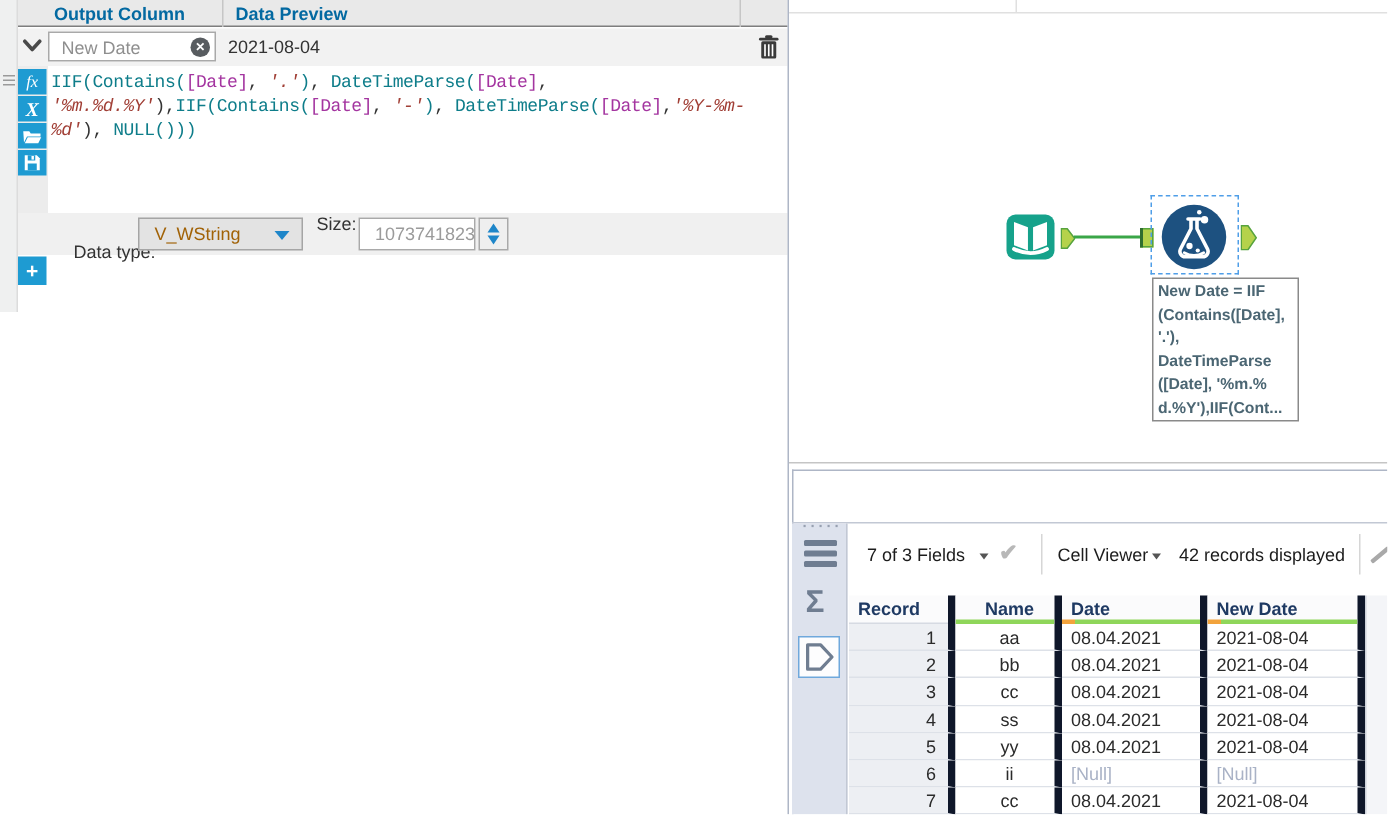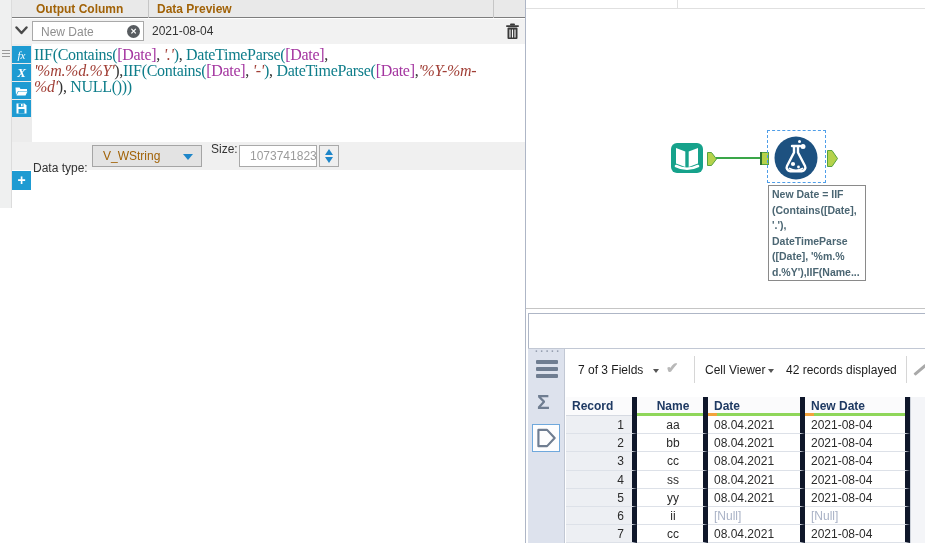--- a/index.html
+++ b/index.html
@@ -8,39 +8,39 @@
     position:relative; width:925px; height:543px; overflow:hidden;
     font-family:"Liberation Sans", sans-serif; font-size:12px; color:#333; background:#fff;
   }
   .abs { position:absolute; }
 
   
   #grip-strip { left:0; top:0; width:12px; height:208px; background:#eff0f0; border-right:1px solid #dcdcdc; }
   .grip-lines { left:2px; top:50px; width:8px; }
   .grip-lines div { height:1px; background:#9a9a9a; margin-bottom:2px; }
   #col-header { left:12px; top:0; width:513px; height:18px; background:#e9e9e9; border-bottom:1px solid #7e7e7e; }
-  .hdr-label { position:absolute; top:2px; font-weight:bold; color:#a16207; }
+  .hdr-label { position:absolute; top:2px; font-weight:bold; color:#0369a1; }
   .hdr-sep { position:absolute; top:0; width:1px; height:18px; background:#c6c6c6; }
   #expr-row { left:12px; top:19px; width:513px; height:25px; background:#f2f2f2; }
   #expr-chevron { left:15px; top:26px; }
   #name-box { left:32px; top:21px; width:112px; height:20px; background:#fff; border:1px solid #a9a9a9; }
   #name-text { position:absolute; left:8px; top:3px; color:#8f8f8f; }
   #clear-btn { position:absolute; right:3px; top:3px; width:13px; height:13px; border-radius:50%;
     background:#585c60; color:#fff; font-size:8px; line-height:13px; text-align:center; font-weight:bold; }
   #preview-text { left:152px; top:24px; color:#333; }
   #trash-btn { left:505px; top:23px; }
 
   #editor-area { left:12px; top:44px; width:513px; height:98px; background:#fff; }
   #icon-rail { left:12px; top:44px; width:20px; height:98px; background:#ececec; }
   .blue-btn { position:absolute; left:12px; width:19px; height:17px; background:#1e9bd2; color:#fff;
     display:flex; align-items:center; justify-content:center; }
   .blue-btn.fx { font-family:"Liberation Serif", serif; font-style:italic; font-size:11px; }
   .blue-btn.xvar { font-family:"Liberation Serif", serif; font-style:italic; font-size:13px; font-weight:bold; }
-  #formula-code { left:34px; top:47px; width:486px; font-family:Liberation Serif, serif;
-    font-size:16px; line-height:16px; white-space:pre-wrap; letter-spacing:-0.3px; }
+  #formula-code { left:34px; top:47px; width:486px; font-family:Liberation Mono, monospace;
+    font-size:12px; line-height:16px; white-space:pre-wrap; letter-spacing:-0.3px; }
   .tok-fn { color:#0e7d8a; }
   .tok-str { color:#a13f36; font-style:italic; }
   .tok-fld { color:#a435a0; }
   .tok-pl { color:#333; }
 
   #datatype-row { left:12px; top:142px; width:513px; height:28px; background:#f0f0f0; }
   .dt-label { position:absolute; top:6px; color:#333; }
   #dt-select { left:92px; top:145px; width:110px; height:22px; background:#e3e3e3; border:1px solid #a5a5a5; }
   #dt-select .val { position:absolute; left:10px; top:3px; color:#a16207; }
   .caret-blue { position:absolute; width:0; height:0; border-left:5px solid transparent; border-right:5px solid transparent; border-top:6px solid #1e86c9; }
@@ -151,21 +151,21 @@
     <svg width="11" height="11" viewBox="0 0 11 11">
         <path d="M0.5 0.5 h8 l2 2 v8 h-10 z" fill="#fff"></path>
         <rect x="2.5" y="0.5" width="5" height="3.5" fill="#1e9bd2"></rect>
         <rect x="5" y="1" width="1.6" height="2.4" fill="#fff"></rect>
         <rect x="2.5" y="6" width="6" height="4.5" fill="#1e9bd2"></rect>
       </svg>
   </div>
   <div class="abs" id="formula-code"><span class="tok-fn">IIF</span><span class="tok-fn">(</span><span class="tok-fn">Contains</span><span class="tok-fn">(</span><span class="tok-fld">[Date]</span><span class="tok-pl">, </span><span class="tok-str">'.'</span><span class="tok-fn">)</span><span class="tok-pl">, </span><span class="tok-fn">DateTimeParse</span><span class="tok-fn">(</span><span class="tok-fld">[Date]</span><span class="tok-pl">,</span><br><span class="tok-str">'%m.%d.%Y'</span><span class="tok-pl">),</span><span class="tok-fn">IIF</span><span class="tok-fn">(</span><span class="tok-fn">Contains</span><span class="tok-fn">(</span><span class="tok-fld">[Date]</span><span class="tok-pl">, </span><span class="tok-str">'-'</span><span class="tok-fn">)</span><span class="tok-pl">, </span><span class="tok-fn">DateTimeParse</span><span class="tok-fn">(</span><span class="tok-fld">[Date]</span><span class="tok-pl">,</span><span class="tok-str">'%Y-%m-</span><br><span class="tok-str">%d'</span><span class="tok-pl">), </span><span class="tok-fn">NULL</span><span class="tok-fn">()))</span></div>
 
   <div class="abs" id="datatype-row">
-    <span class="dt-label" style="left:21px;margin-top:13px;">Data type:</span>
+    <span class="dt-label" style="left:37px;margin-top:13px;">Data type:</span>
   </div>
   <div class="abs" id="dt-select">
     <span class="val">V_WString</span>
     <span class="caret-blue" style="right:8px; top:8px;"></span>
   </div>
   <span class="abs dt-label" style="left:211px; top:142px;">Size:</span>
   <div class="abs" id="size-input">
     <span class="val">1073741823</span>
   </div>
   <div class="abs" id="spinner">
@@ -196,21 +196,21 @@
     <path d="M18 10 h8 M20 10 v6.5 L13 30 a3.6 3.6 0 0 0 3.2 5.2 h11.6 A3.6 3.6 0 0 0 31 30 L24 16.5 V10" stroke="#fff" stroke-width="2.4" fill="none" stroke-linecap="round" stroke-linejoin="round"></path>
     <circle cx="29" cy="10.5" r="2.5" fill="#fff"></circle>
     <circle cx="25.5" cy="5.5" r="1.5" fill="#fff"></circle>
     <circle cx="19" cy="28" r="2.1" fill="#fff"></circle>
     <circle cx="24.5" cy="31" r="1.4" fill="#fff"></circle>
     <path d="M15.5 32.5 q6.5 3.6 13 0" stroke="#fff" stroke-width="1.8" fill="none" stroke-linecap="round"></path>
   </svg>
   <svg class="abs" style="left:827px; top:150px;" width="11" height="17" viewBox="0 0 11 17">
     <polygon points="0.5,0.5 5,0.5 10.5,8.5 5,16.5 0.5,16.5" fill="#b5d24b" stroke="#57a33e" stroke-width="1"></polygon>
   </svg>
-  <div class="abs annotation" id="formula-annot"><div>New Date = IIF</div><div>(Contains([Date],</div><div>'.'),</div><div>DateTimeParse</div><div>([Date], '%m.%</div><div>d.%Y'),IIF(Name...</div></div>
+  <div class="abs annotation" id="formula-annot"><div>New Date = IIF</div><div>(Contains([Date],</div><div>'.'),</div><div>DateTimeParse</div><div>([Date], '%m.%</div><div>d.%Y'),IIF(Cont...</div></div>
 
   <div class="abs" id="results-box"></div>
   <div class="abs" id="results-inner-top"></div>
 
   <div class="abs" id="results-strip"></div>
   <span class="abs" id="strip-dots">·····</span>
   <div class="abs" id="bars-icon">
       <div></div>
       <div></div>
       <div></div>

